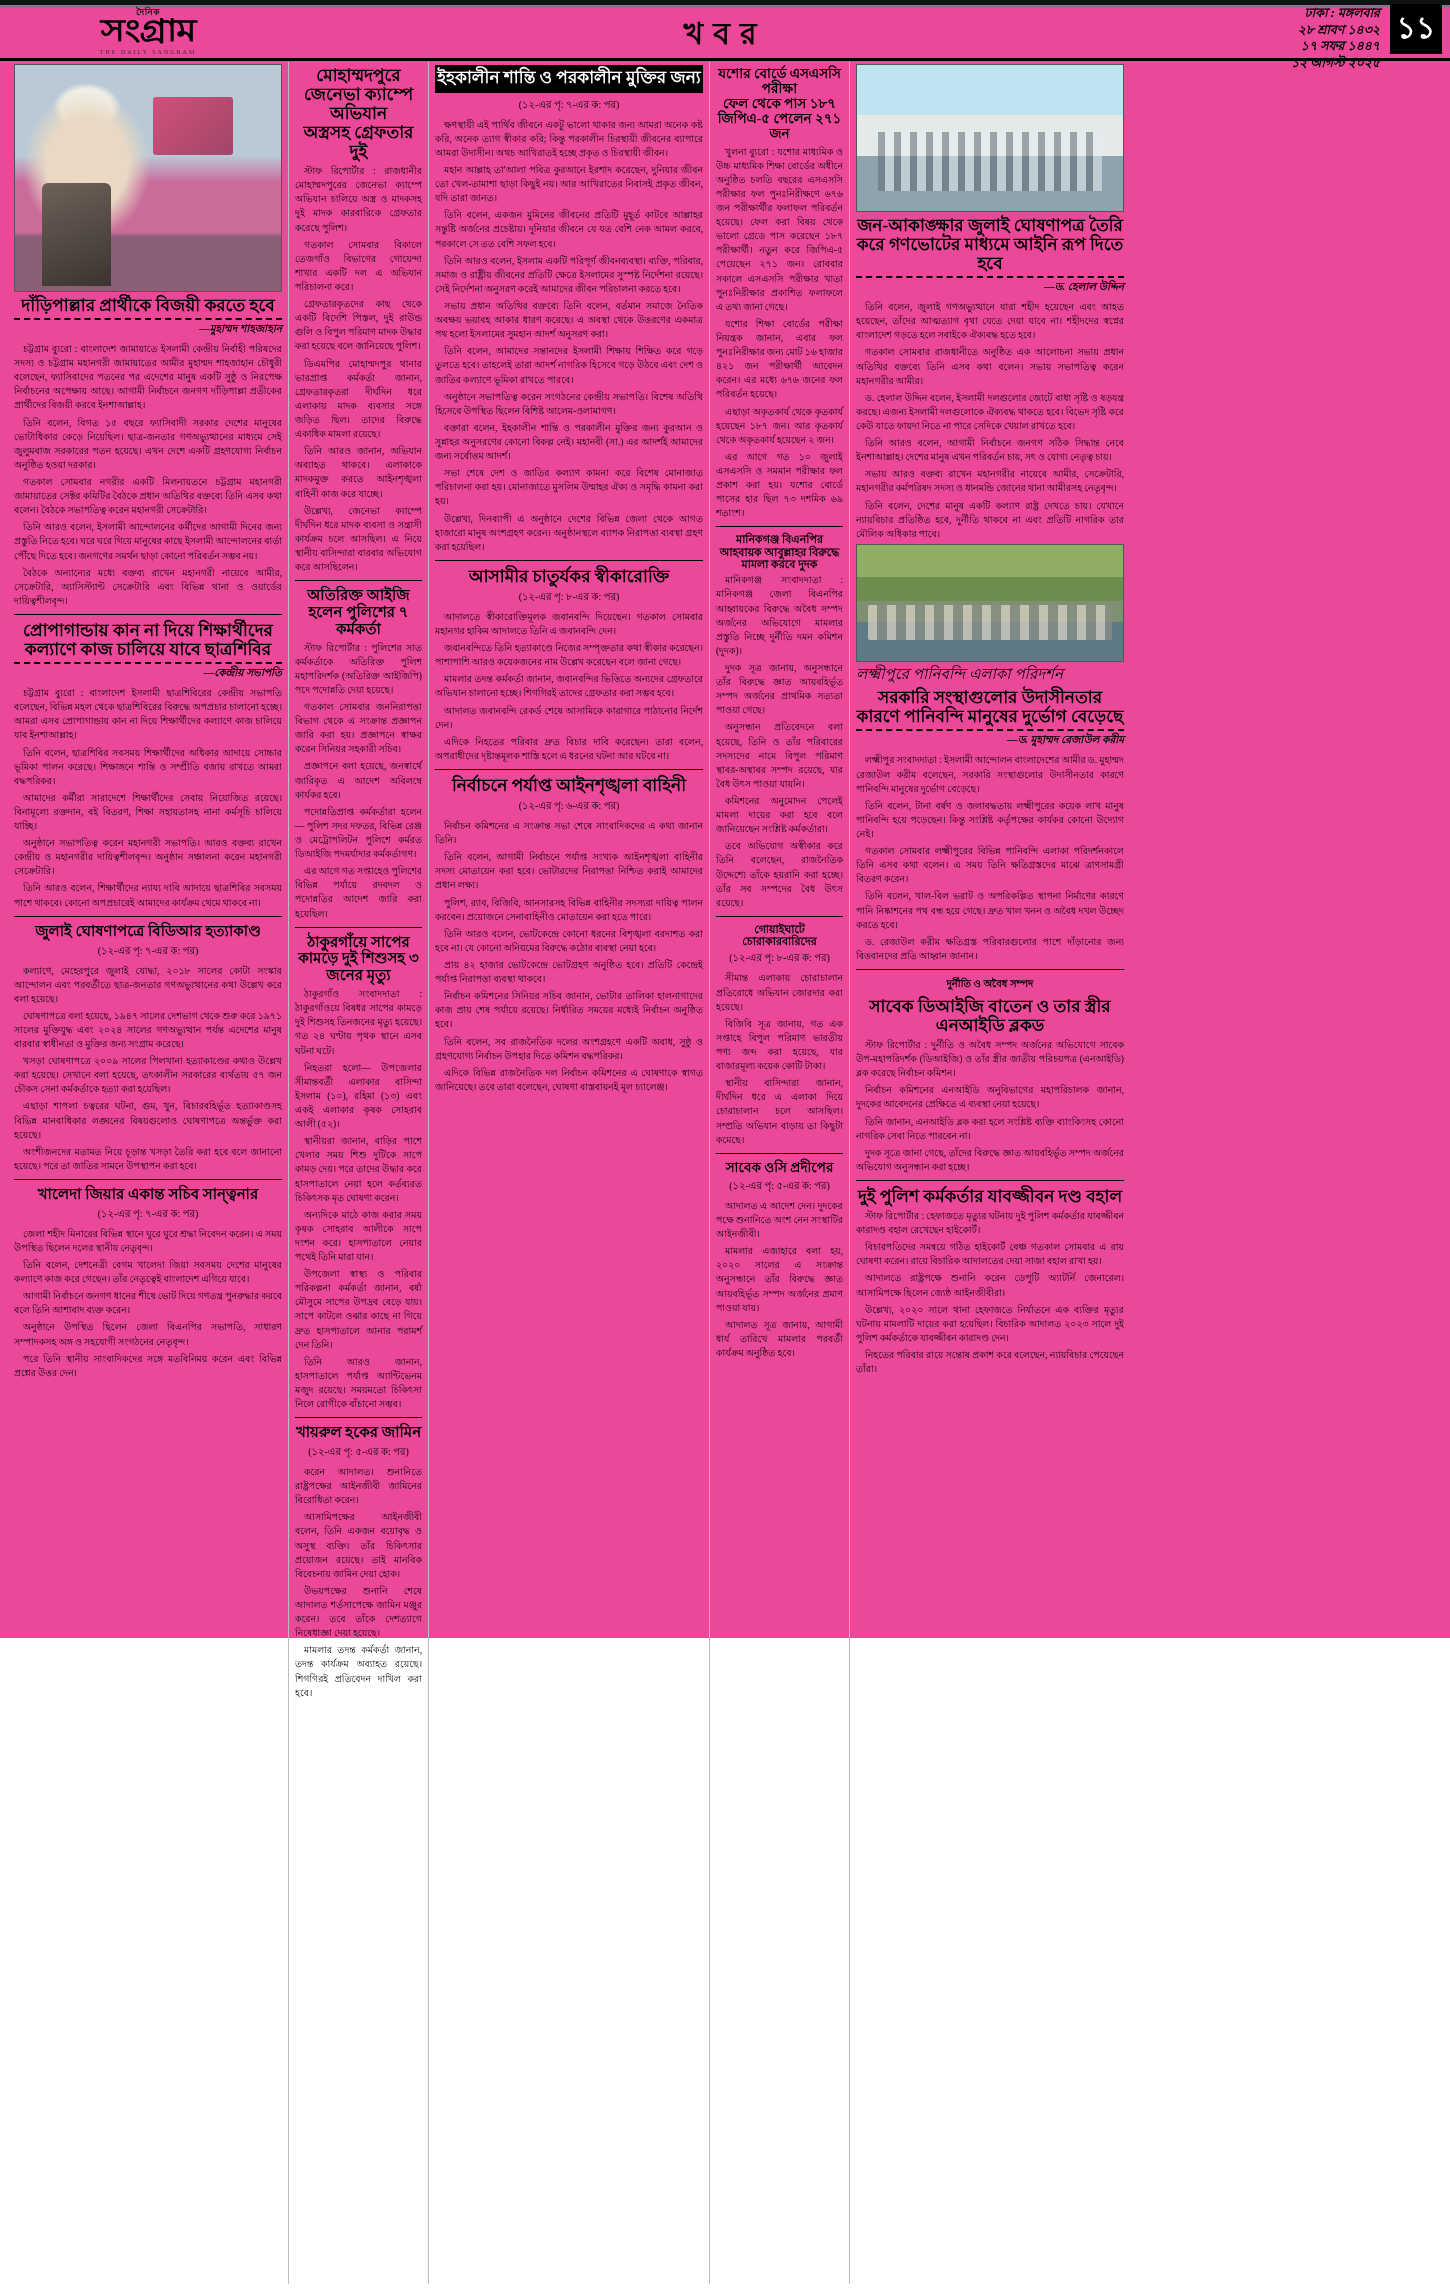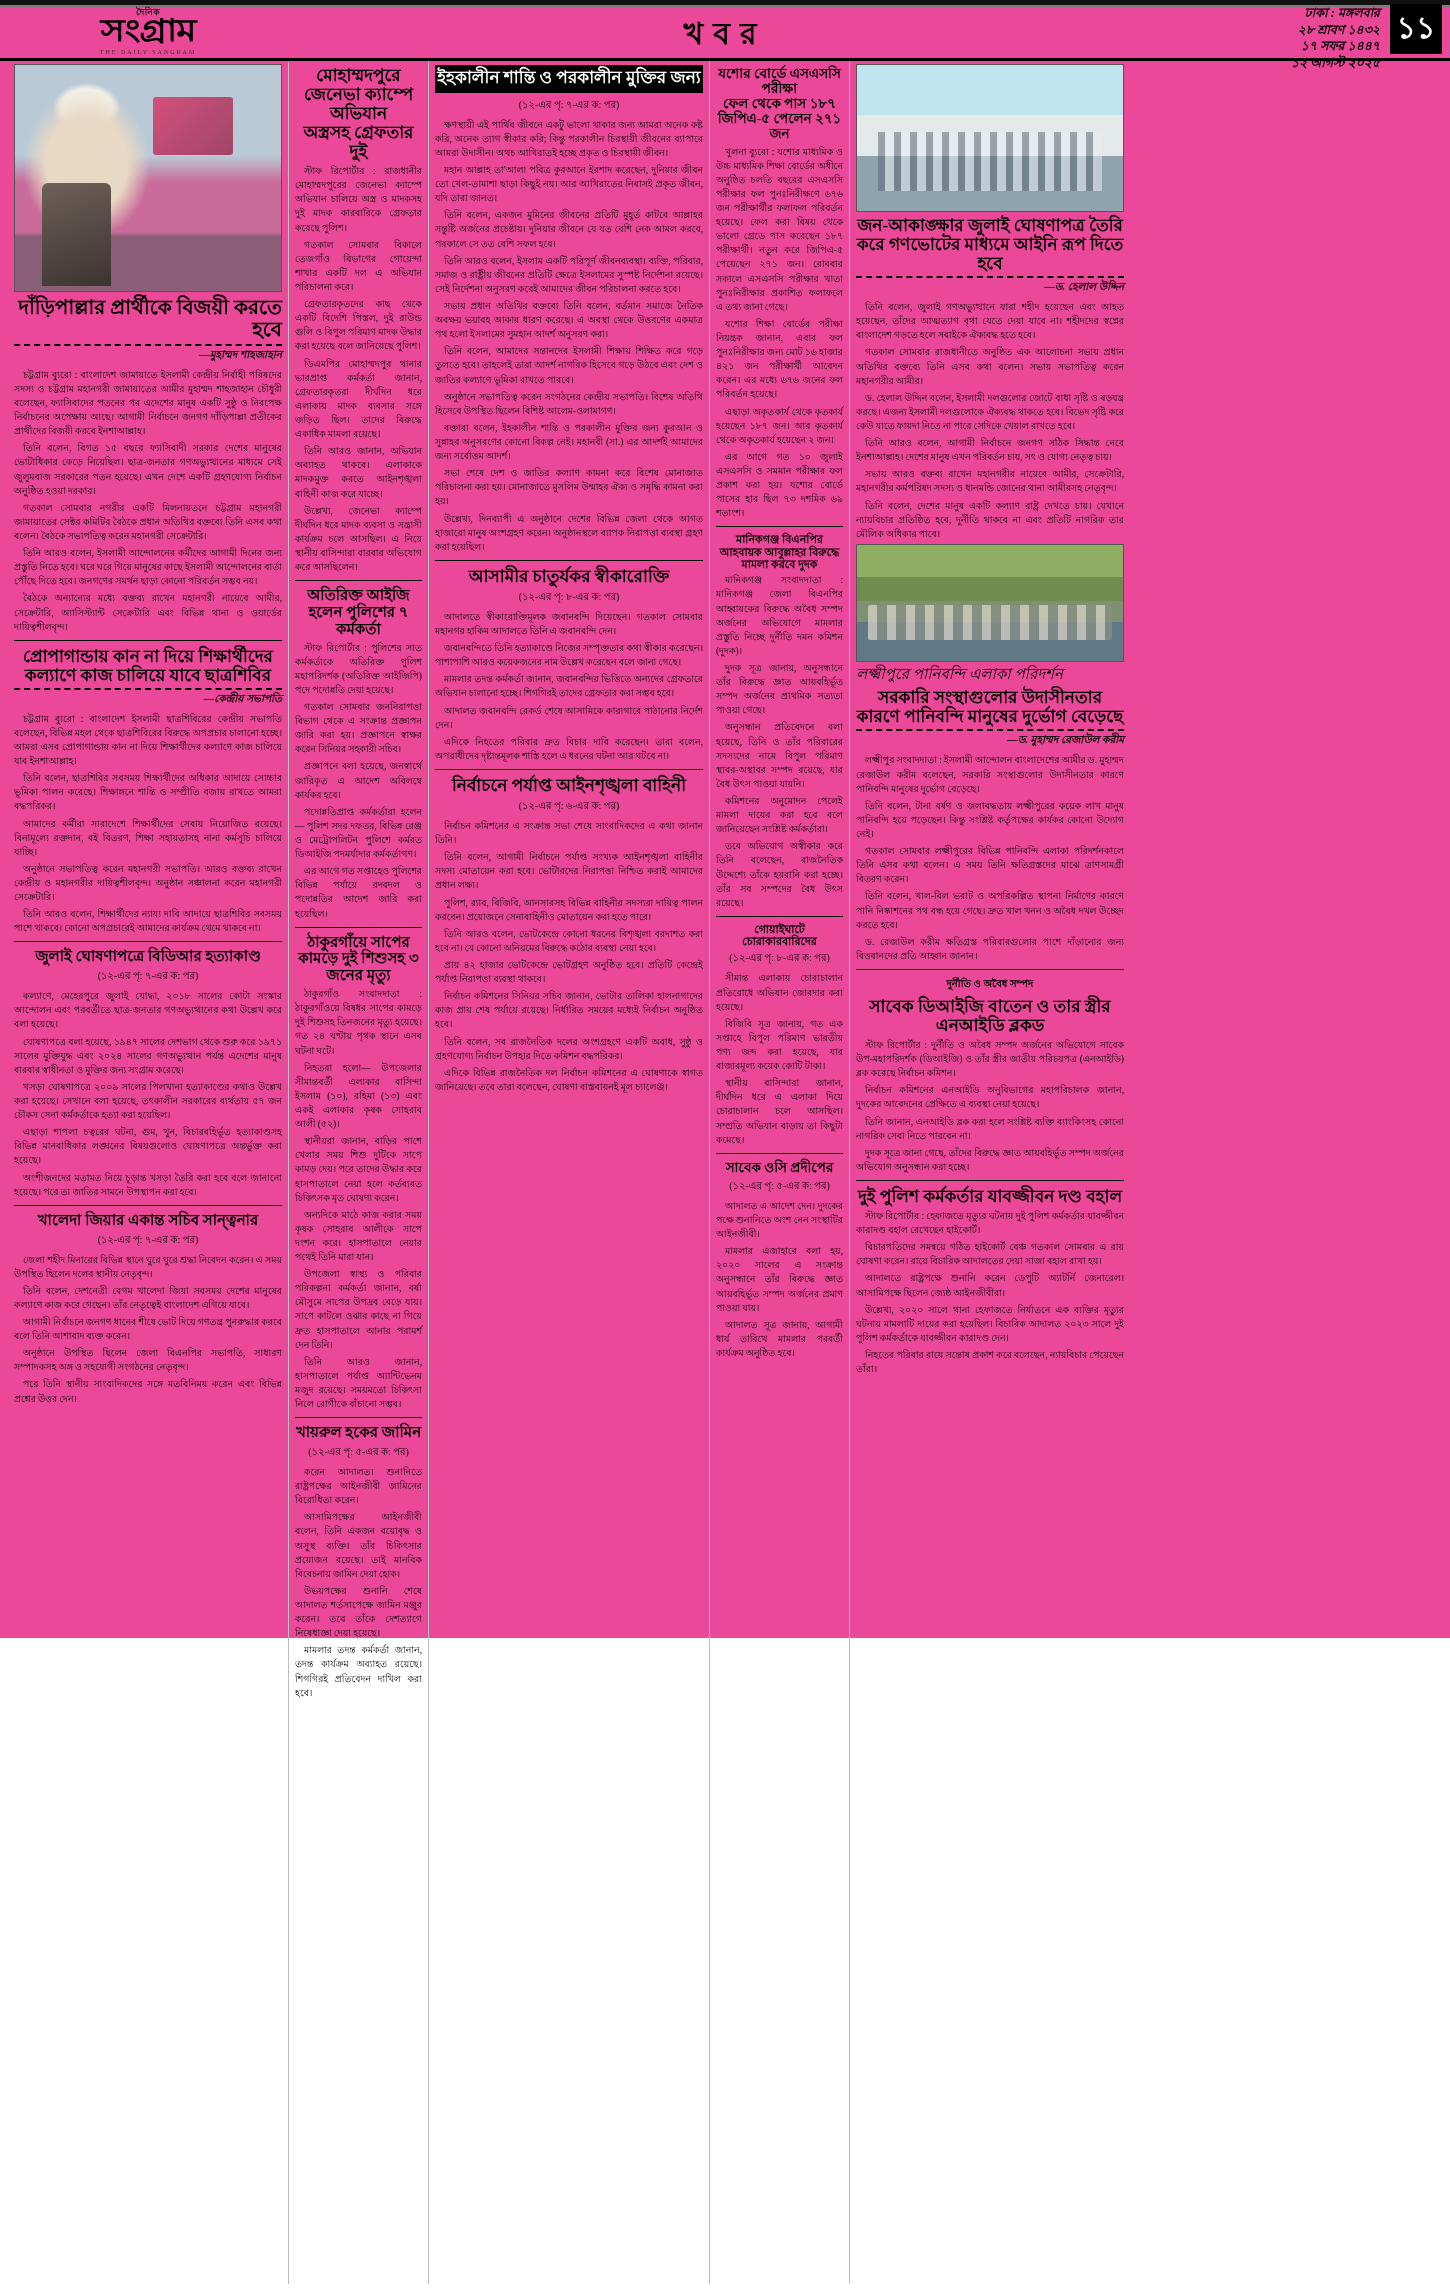--- a/index.html
+++ b/index.html
@@ -57,21 +57,21 @@
     box-sizing:content-box;position:relative;
   }
   .col:last-child{border-right:none;}
   .col-wide2{width:268px;}
 
   
   .hl{
     font-weight:bold;text-align:center;line-height:1.12;
     font-family:"Liberation Serif",serif;margin:4px 0 3px;
   }
-  .hl-xl{font-size:20px;text-align:right;}
+  .hl-xl{font-size:17px;}
   .hl-lg{font-size:17px;}
   .hl-md{font-size:15px;}
   .hl-sm{font-size:13.5px;}
   .hl-xs{font-size:11px;}
 
   .hl-inv{
     background:#000;color:#fff;text-align:center;font-weight:bold;
     padding:4px 2px 5px;line-height:1.1;margin:3px 0 4px;
   }
   .byline{

